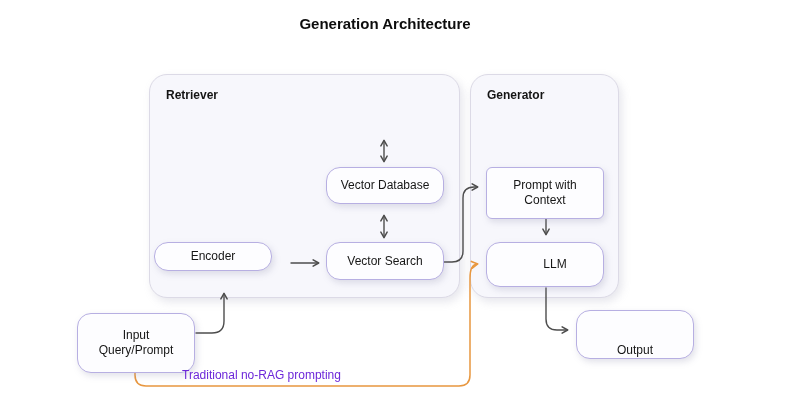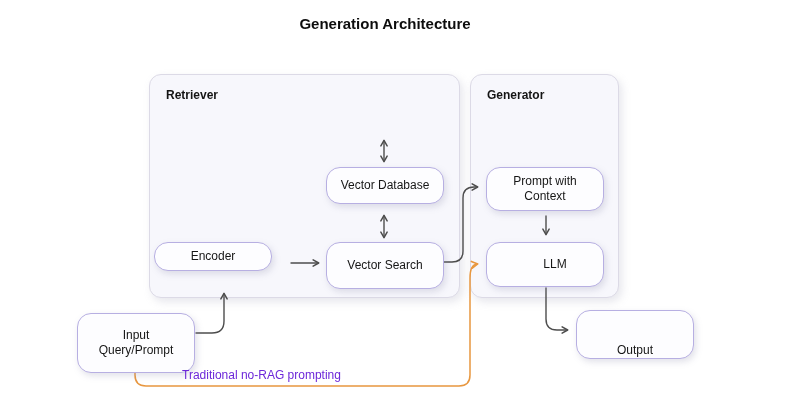--- a/index.html
+++ b/index.html
@@ -17,40 +17,40 @@
   body{font-family:"Liberation Sans","DejaVu Sans",sans-serif;color:var(--text);}
   .canvas{
     position:relative;width:800px;height:418px;background:var(--bg);overflow:hidden;
   }
   .diagram-title{
     position:absolute;left:235px;top:13px;width:300px;
     text-align:center;font-size:15px;font-weight:bold;line-height:21px;color:#0d0d0d;
   }
   .container-box{
     position:absolute;background:var(--container-fill);
-    border:1px solid var(--container-border);border-radius:12px;
+    border:1px solid var(--container-border);border-radius:18px;
     box-shadow:3px 4px 9px rgba(145,145,175,0.22);
   }
   .container-box.retriever{left:149px;top:74px;width:311px;height:224px;}
   .container-box.generator{left:470px;top:74px;width:149px;height:224px;}
   .container-label{
     position:absolute;left:16px;top:13px;font-size:12px;font-weight:600;color:#141414;
   }
   .node{
     position:absolute;width:118px;height:44px;
     background:var(--node-fill);border:1px solid var(--node-border);border-radius:14px;
     display:flex;flex-direction:column;align-items:center;justify-content:center;
     font-size:12px;line-height:15px;color:#161616;text-align:center;
     box-shadow:2px 3px 6px rgba(140,140,170,0.25);
   }
   .node.knowledge-base{left:326px;top:90px;height:45px;}
   .node.vector-database{left:326px;top:167px;height:37px;}
-  .node.vector-search{left:326px;top:242px;height:47px;}
+  .node.vector-search{left:326px;top:242px;height:38px;}
   .node.encoder{left:154px;top:242px;height:29px;}
-  .node.prompt-with-context{left:486px;top:167px;height:44px;}
+  .node.prompt-with-context{left:486px;top:167px;height:52px;border-radius:6px;}
   .node.llm{left:486px;top:242px;height:45px;padding-left:20px;}
   .node.output{left:576px;top:310px;height:49px;justify-content:flex-end;}
   .node.input-query{left:77px;top:313px;height:60px;}
   .edge-label{
     position:absolute;left:182px;top:368px;width:200px;text-align:left;
     font-size:12px;color:#6d28d9;
   }
   svg.wires{position:absolute;left:0;top:0;width:800px;height:418px;pointer-events:none;}
   .wire{fill:none;stroke:var(--arrow-gray);stroke-width:1.4;stroke-linecap:round;}
   .wire.orange{stroke:var(--accent-orange);stroke-width:1.5;}

